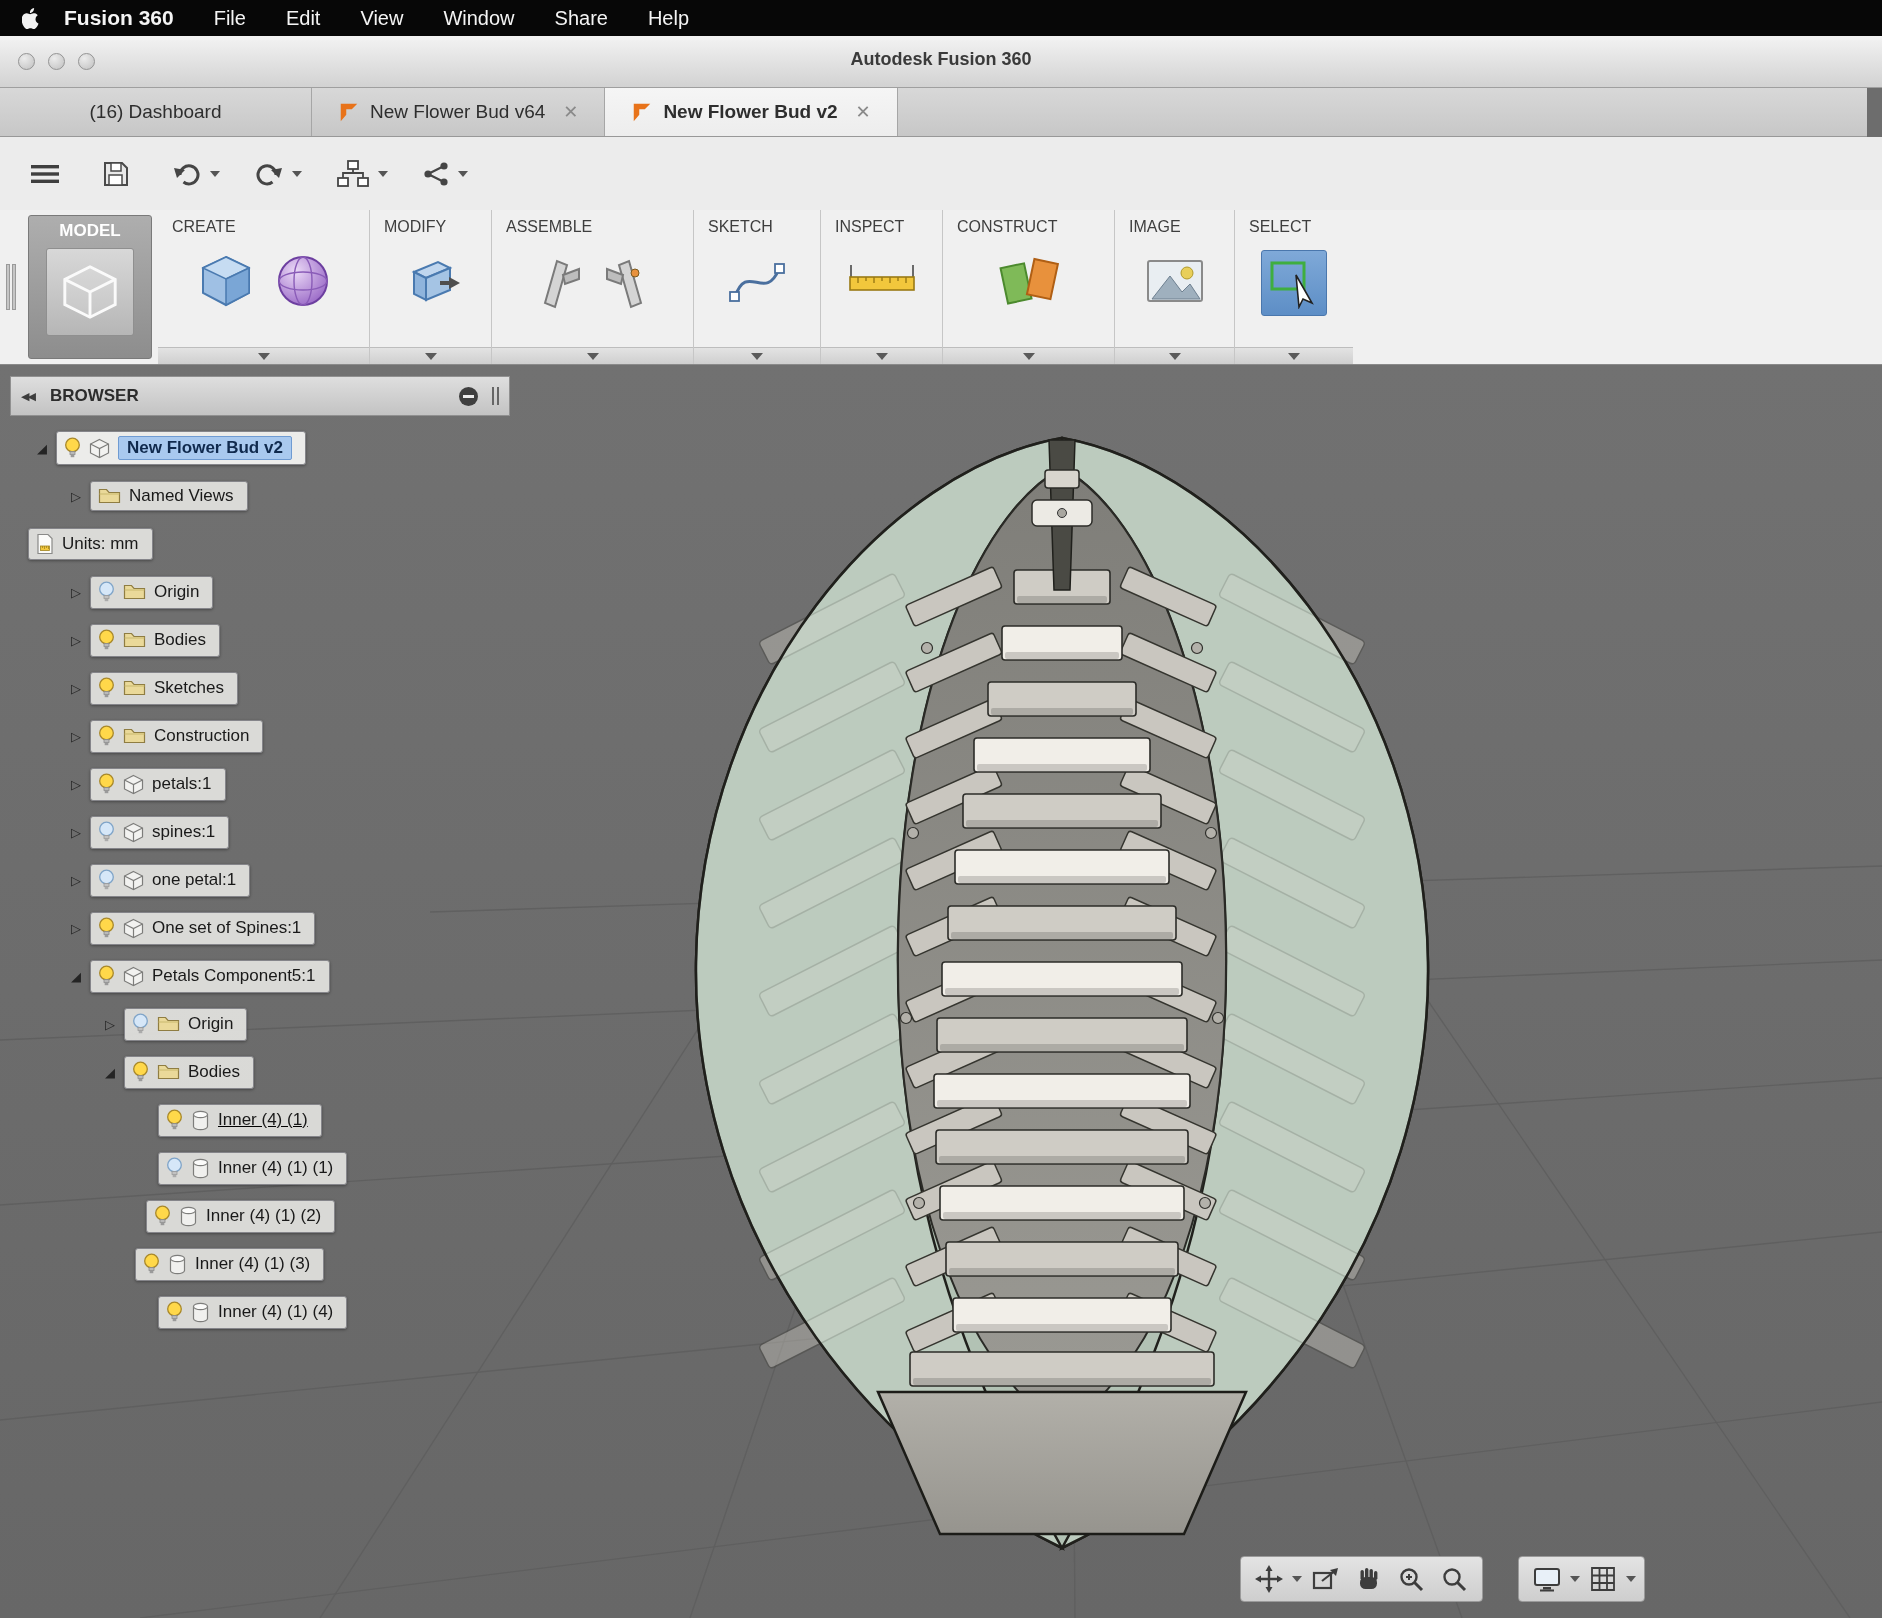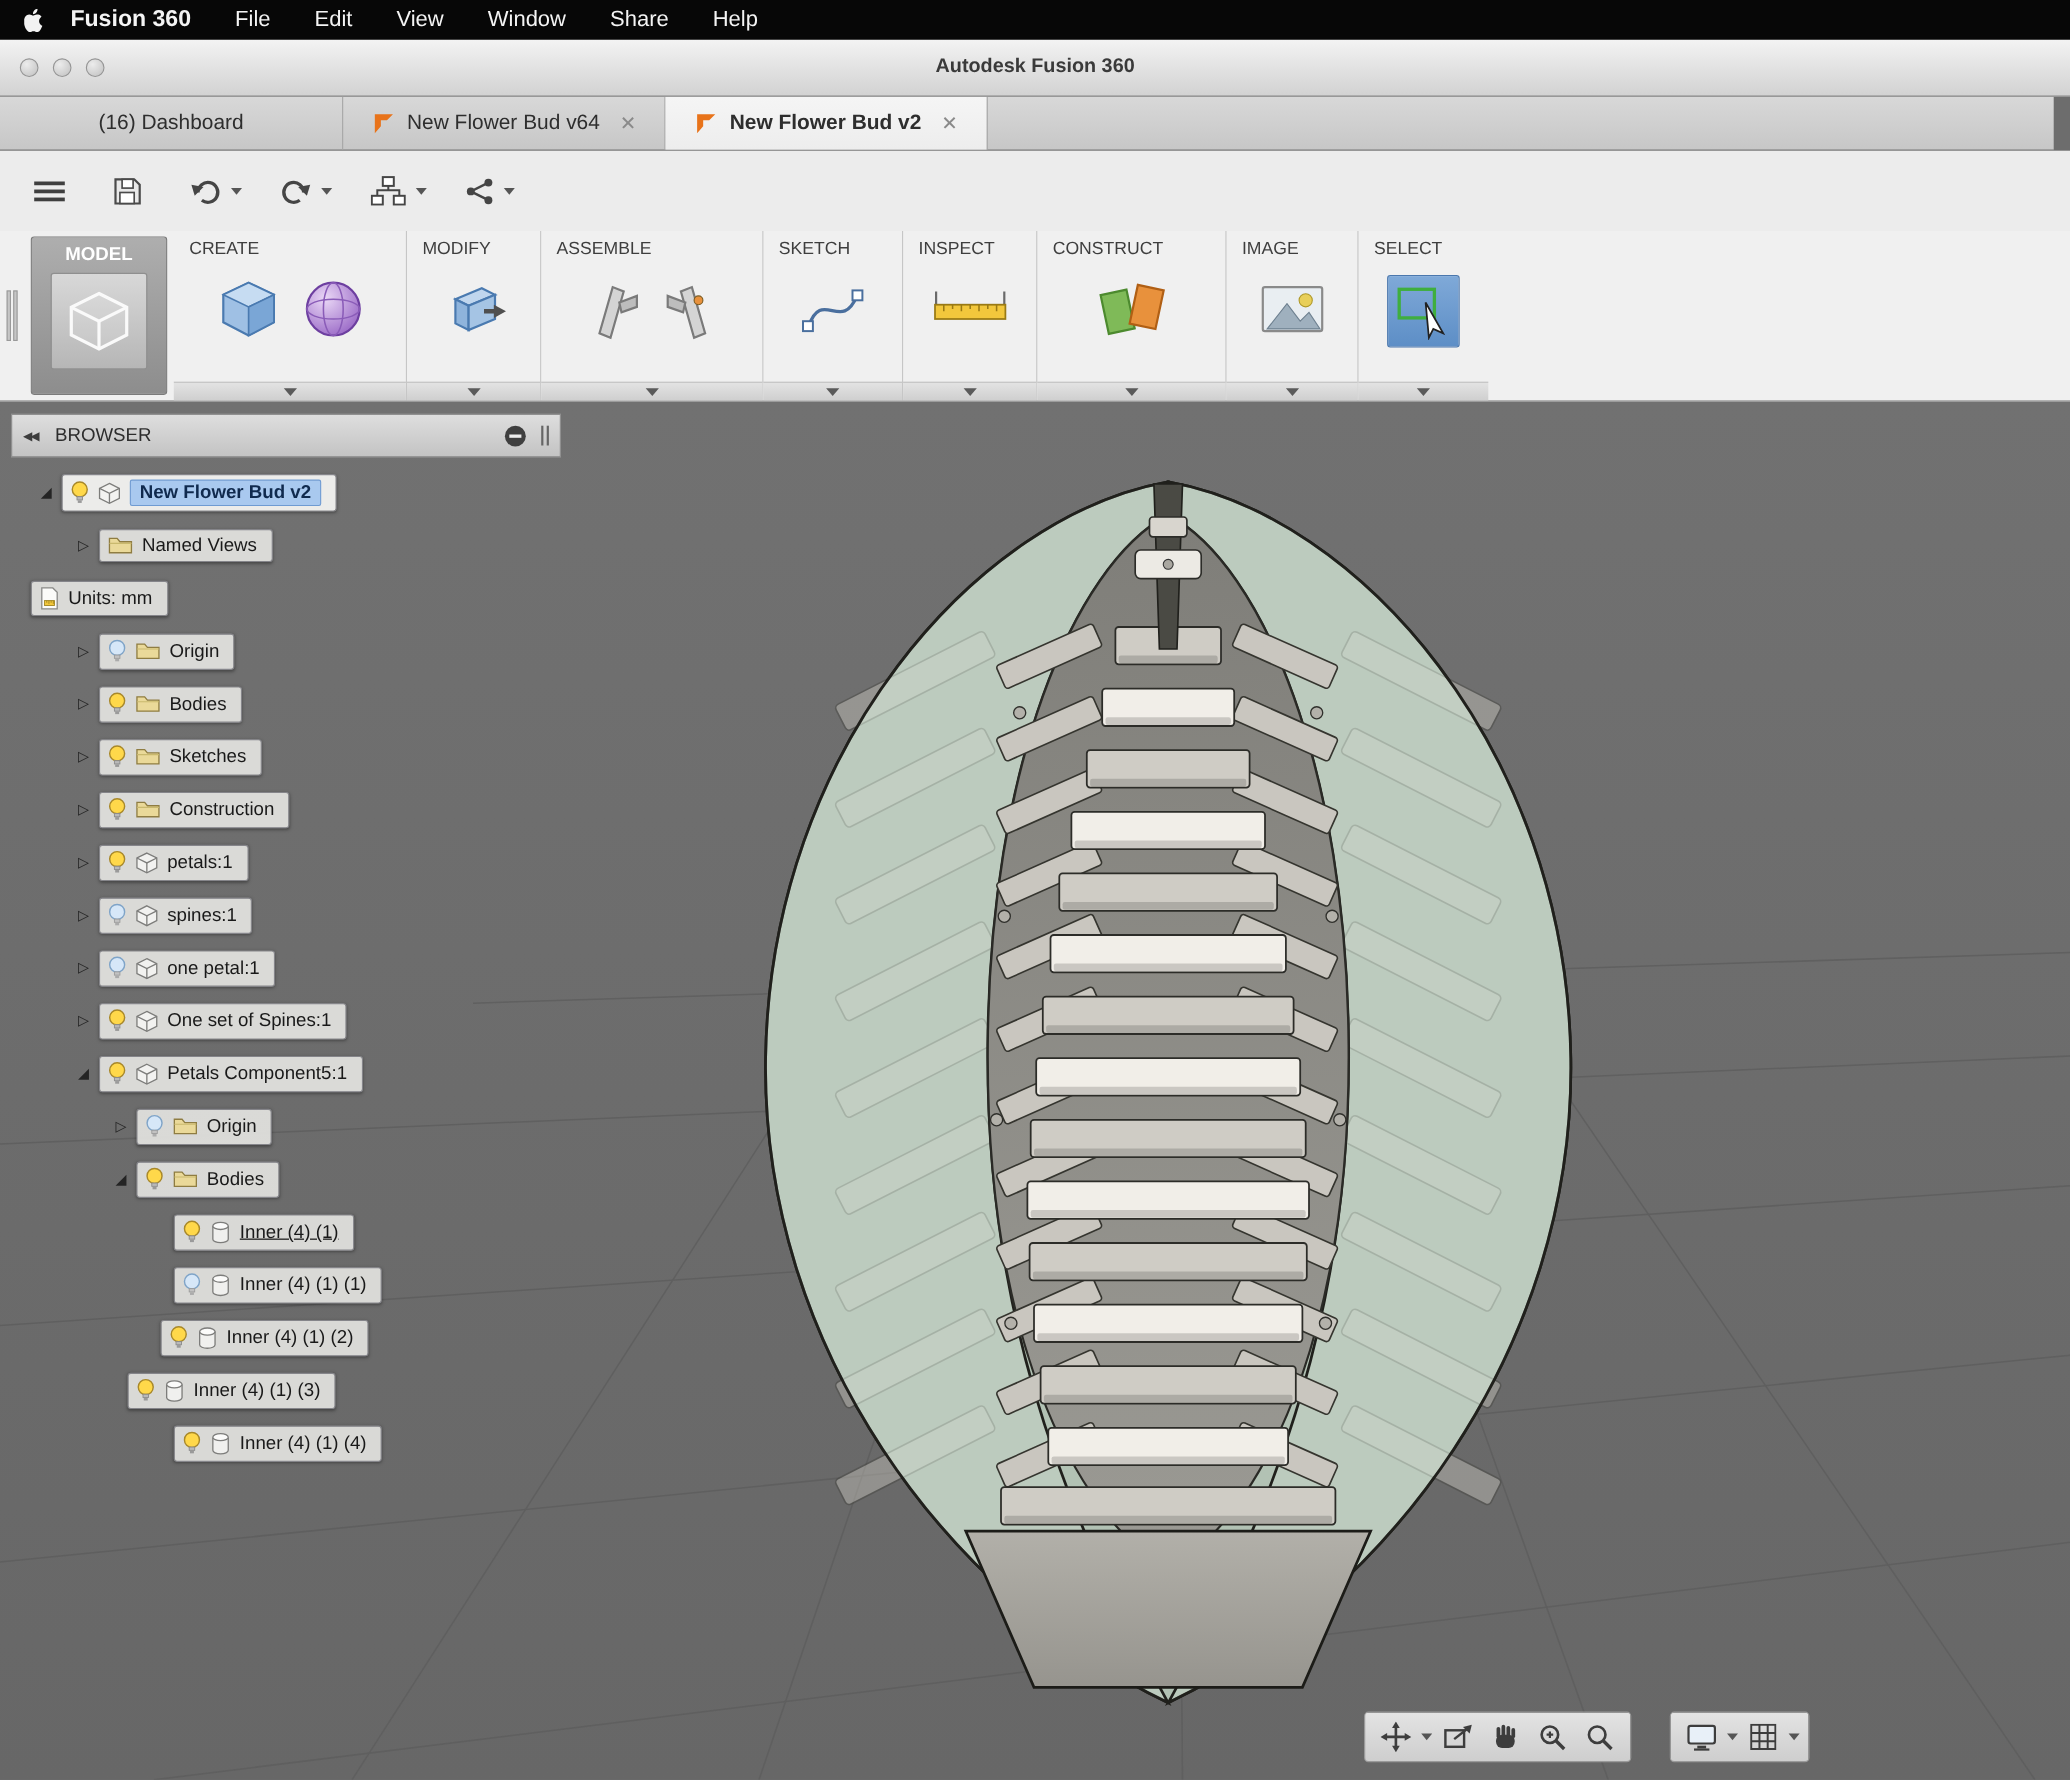--- a/index.html
+++ b/index.html
@@ -39,21 +39,21 @@
   .rgroup{position:relative;border-right:1px solid #c6c6c6;padding:8px 0 18px;}
   .rlabel{font-size:16px;color:#3e3e3e;padding-left:14px;}
   .ricons{display:flex;align-items:center;justify-content:center;gap:20px;height:94px;padding:0 16px;}
   .rstrip{position:absolute;left:0;right:0;bottom:0;height:17px;background:linear-gradient(#e3e3e3,#cfcfcf);border-top:1px solid #bdbdbd;display:flex;align-items:center;justify-content:center;}
   .rstrip .tri{width:0;height:0;border-left:6px solid transparent;border-right:6px solid transparent;border-top:7px solid #5a5a5a;}
   .select-tile{width:66px;height:66px;background:linear-gradient(#7fa9d8,#5d8ec6);border:1px solid #4a77ad;border-radius:3px;display:flex;align-items:center;justify-content:center;}
 
   
   .browser-header{position:absolute;top:376px;left:10px;width:500px;height:40px;background:linear-gradient(#dedede,#c3c3c3);border:1px solid #909090;display:flex;align-items:center;padding:0 10px;font-size:17px;color:#2d2d2d;z-index:30;}
   .bh-collapse{font-family:"DejaVu Sans",sans-serif;font-size:11px;letter-spacing:-2px;color:#3d3d3d;margin-right:16px;}
-  .bh-title{flex:1;}
+  .bh-title{flex:1;font-weight:bold;}
   .circle-minus{width:19px;height:19px;border-radius:50%;background:#3f3f3f;position:relative;margin-right:14px;}
   .circle-minus::after{content:"";position:absolute;left:4px;top:8px;width:11px;height:3px;background:#ececec;}
   .bh-grip{width:2px;height:18px;border-left:2px solid #666;border-right:2px solid #666;padding-left:3px;}
 
   #browser-tree{position:absolute;top:424px;left:0;width:560px;z-index:29;}
   .trow{display:flex;align-items:center;height:48px;}
   .arrow{width:28px;text-align:center;font-family:"DejaVu Sans",sans-serif;font-size:13px;color:#242424;flex:none;}
   .chip{display:flex;align-items:center;gap:8px;background:rgba(226,226,223,0.93);border:1px solid #85858a;border-radius:3px;padding:4px 13px 4px 7px;box-shadow:0 1px 3px rgba(0,0,0,0.35);font-size:17px;color:#191919;white-space:nowrap;}
   .ticon{display:flex;align-items:center;}
   .trow.selected .chip{background:rgba(241,241,239,0.96);font-weight:bold;}
@@ -792,21 +792,21 @@
         </span>
         <span class="ticon">
           <svg width="19" height="21" viewBox="0 0 19 21">
             <path d="M2.5 4.5 v12 a7 3.2 0 0 0 14 0 v-12" fill="#f0f0ee" stroke="#7d7d7b" stroke-width="1.2"></path>
             <ellipse cx="9.5" cy="4.5" rx="7" ry="3.2" fill="#fbfbfa" stroke="#7d7d7b" stroke-width="1.2"></ellipse>
           </svg>
         </span>
         <span class="tlabel">Inner (4) (1) (2)</span>
       </span>
     </div>
-    <div class="trow" style="padding-left: 78px; margin-left: 10px;">
+    <div class="trow" style="padding-left: 107px;">
       <span class="arrow"></span>
       <span class="chip">
         <span class="ticon">
           <svg width="17" height="23" viewBox="0 0 17 23">
             <circle cx="8.5" cy="8" r="6.8" fill="#ffd84a" stroke="#a8882a" stroke-width="1.3"></circle>
             <rect x="6" y="14.5" width="5" height="3" fill="#b9b9b9" stroke="#8a8a8a" stroke-width="0.8"></rect>
             <rect x="6.7" y="17.8" width="3.6" height="2.4" fill="#9a9a9a"></rect>
           </svg>
         </span>
         <span class="ticon">

